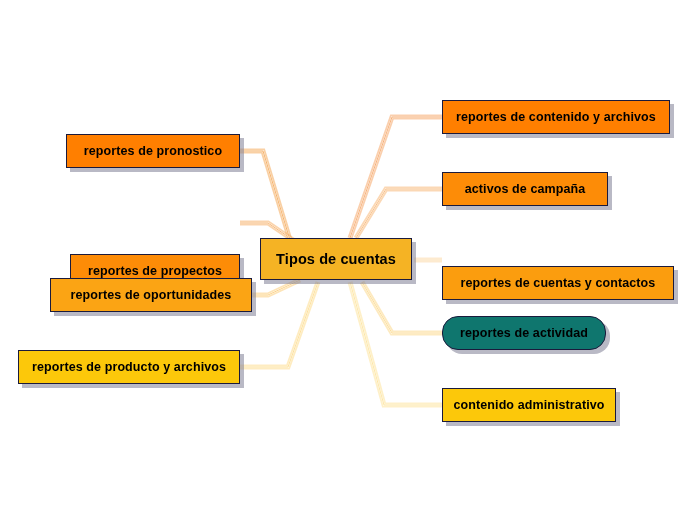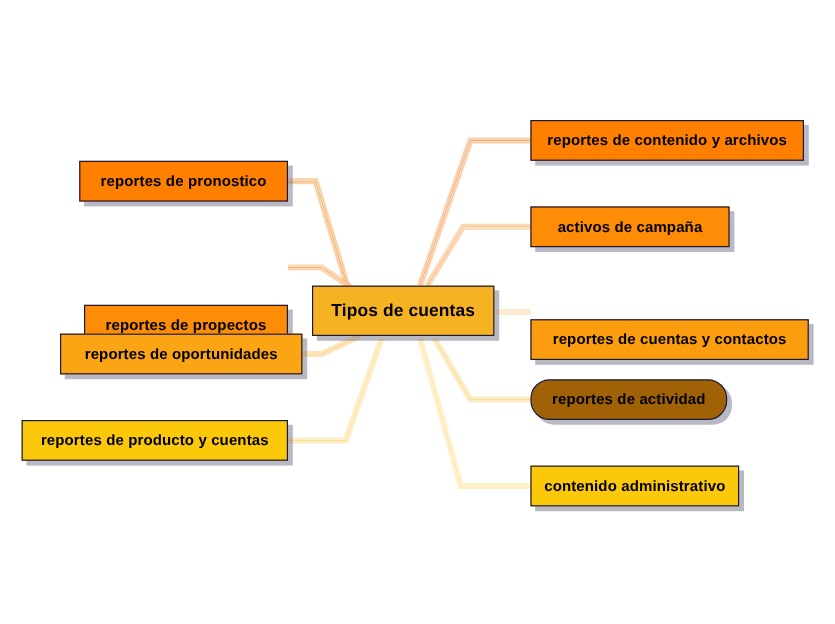--- a/index.html
+++ b/index.html
@@ -97,21 +97,21 @@
         <polyline points="442,405 384,405 350,282" fill="none" stroke="#ffffff" stroke-width="1.4" stroke-linejoin="miter"></polyline>
         <polyline points="442,405 384,405 350,282" fill="none" stroke="#fde39c" stroke-width="0.9" stroke-linejoin="miter"></polyline>
       </g>
     </svg>
 
   <div id="node-layer">
       <div class="node central" style="left: 260px; top: 238px; width: 152px; height: 42px; background: rgb(245, 179, 36);">Tipos de cuentas</div>
       <div class="node" style="left: 66px; top: 134px; width: 174px; height: 34px; background: rgb(255, 127, 0);">reportes de pronostico</div>
       <div class="node" style="left: 70px; top: 206px; width: 170px; height: 34px; background: rgb(253, 140, 7); margin-top: 48px;">reportes de propectos</div>
       <div class="node" style="left: 38px; top: 278px; width: 202px; height: 34px; background: rgb(251, 164, 20); margin-left: 12px;">reportes de oportunidades</div>
-      <div class="node" style="left: 18px; top: 350px; width: 222px; height: 34px; background: rgb(252, 200, 10);">reportes de producto y cuentas</div>
+      <div class="node" style="left: 18px; top: 350px; width: 222px; height: 34px; background: rgb(252, 200, 10);">reportes de producto y archivos</div>
       <div class="node" style="left: 442px; top: 100px; width: 228px; height: 34px; background: rgb(255, 127, 0);">reportes de contenido y archivos</div>
       <div class="node" style="left: 442px; top: 172px; width: 166px; height: 34px; background: rgb(253, 140, 7);">activos de campaña</div>
       <div class="node" style="left: 442px; top: 244px; width: 232px; height: 34px; background: rgb(251, 157, 14); margin-top: 22px;">reportes de cuentas y contactos</div>
-      <div class="node" style="left: 442px; top: 316px; width: 164px; height: 34px; background: #a16207; border-radius: 16px;">reportes de actividad</div>
+      <div class="node" style="left: 442px; top: 316px; width: 164px; height: 34px; background: #0f766e; border-radius: 16px;">reportes de actividad</div>
       <div class="node" style="left: 442px; top: 388px; width: 174px; height: 34px; background: rgb(252, 200, 10);">contenido administrativo</div>
     </div>
 
 </div>
 
 </body></html>

